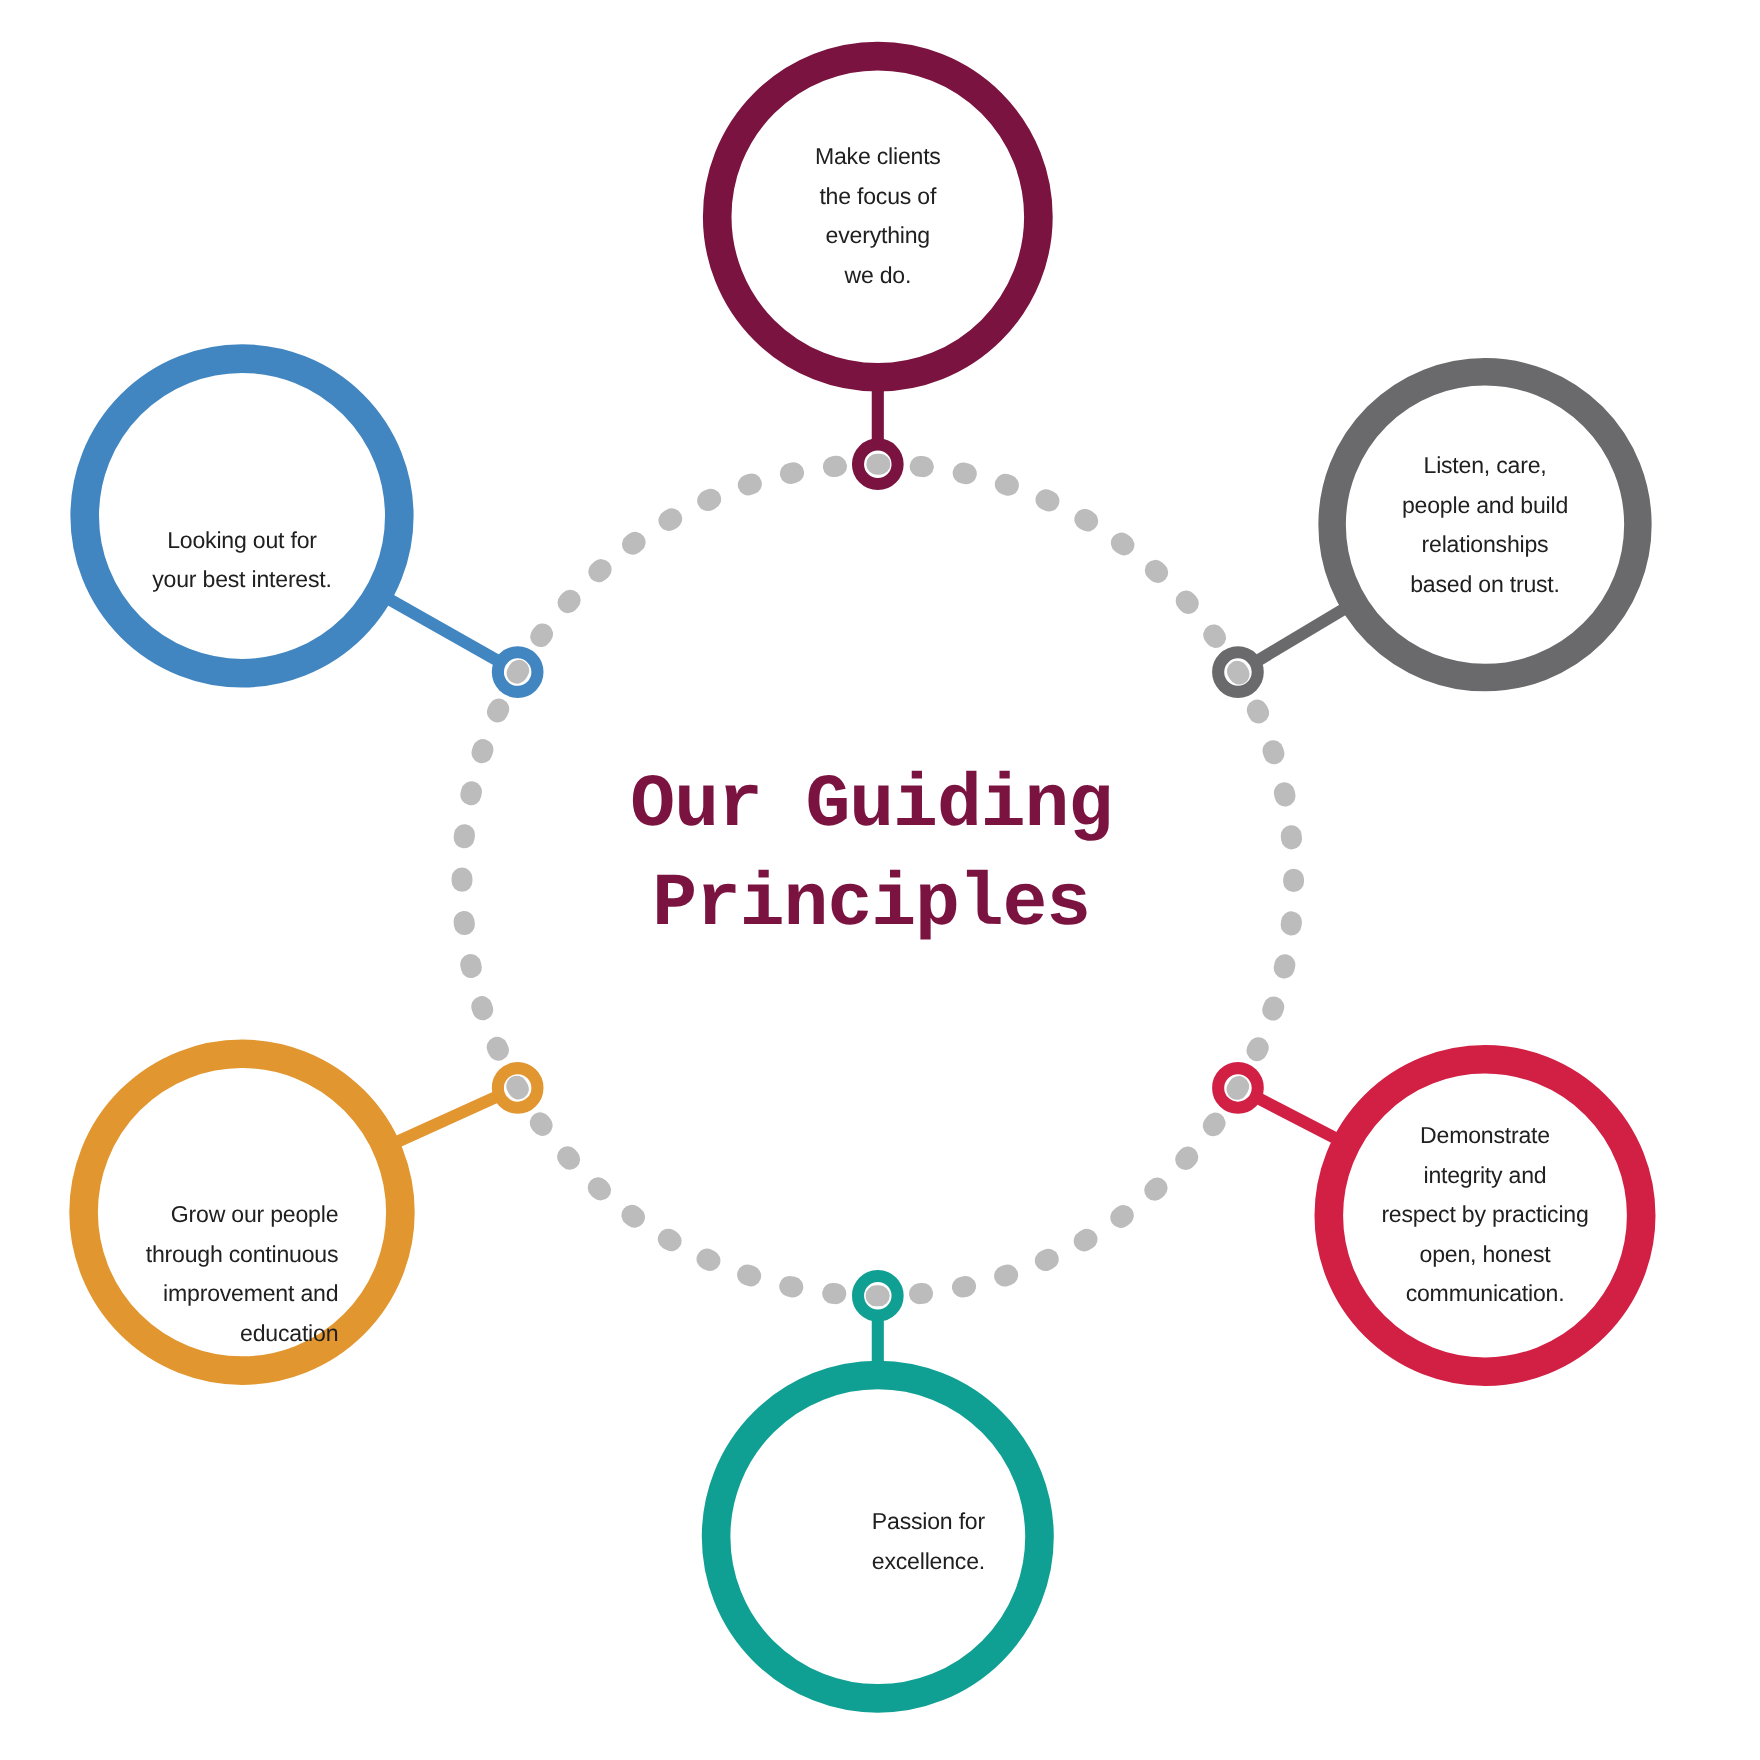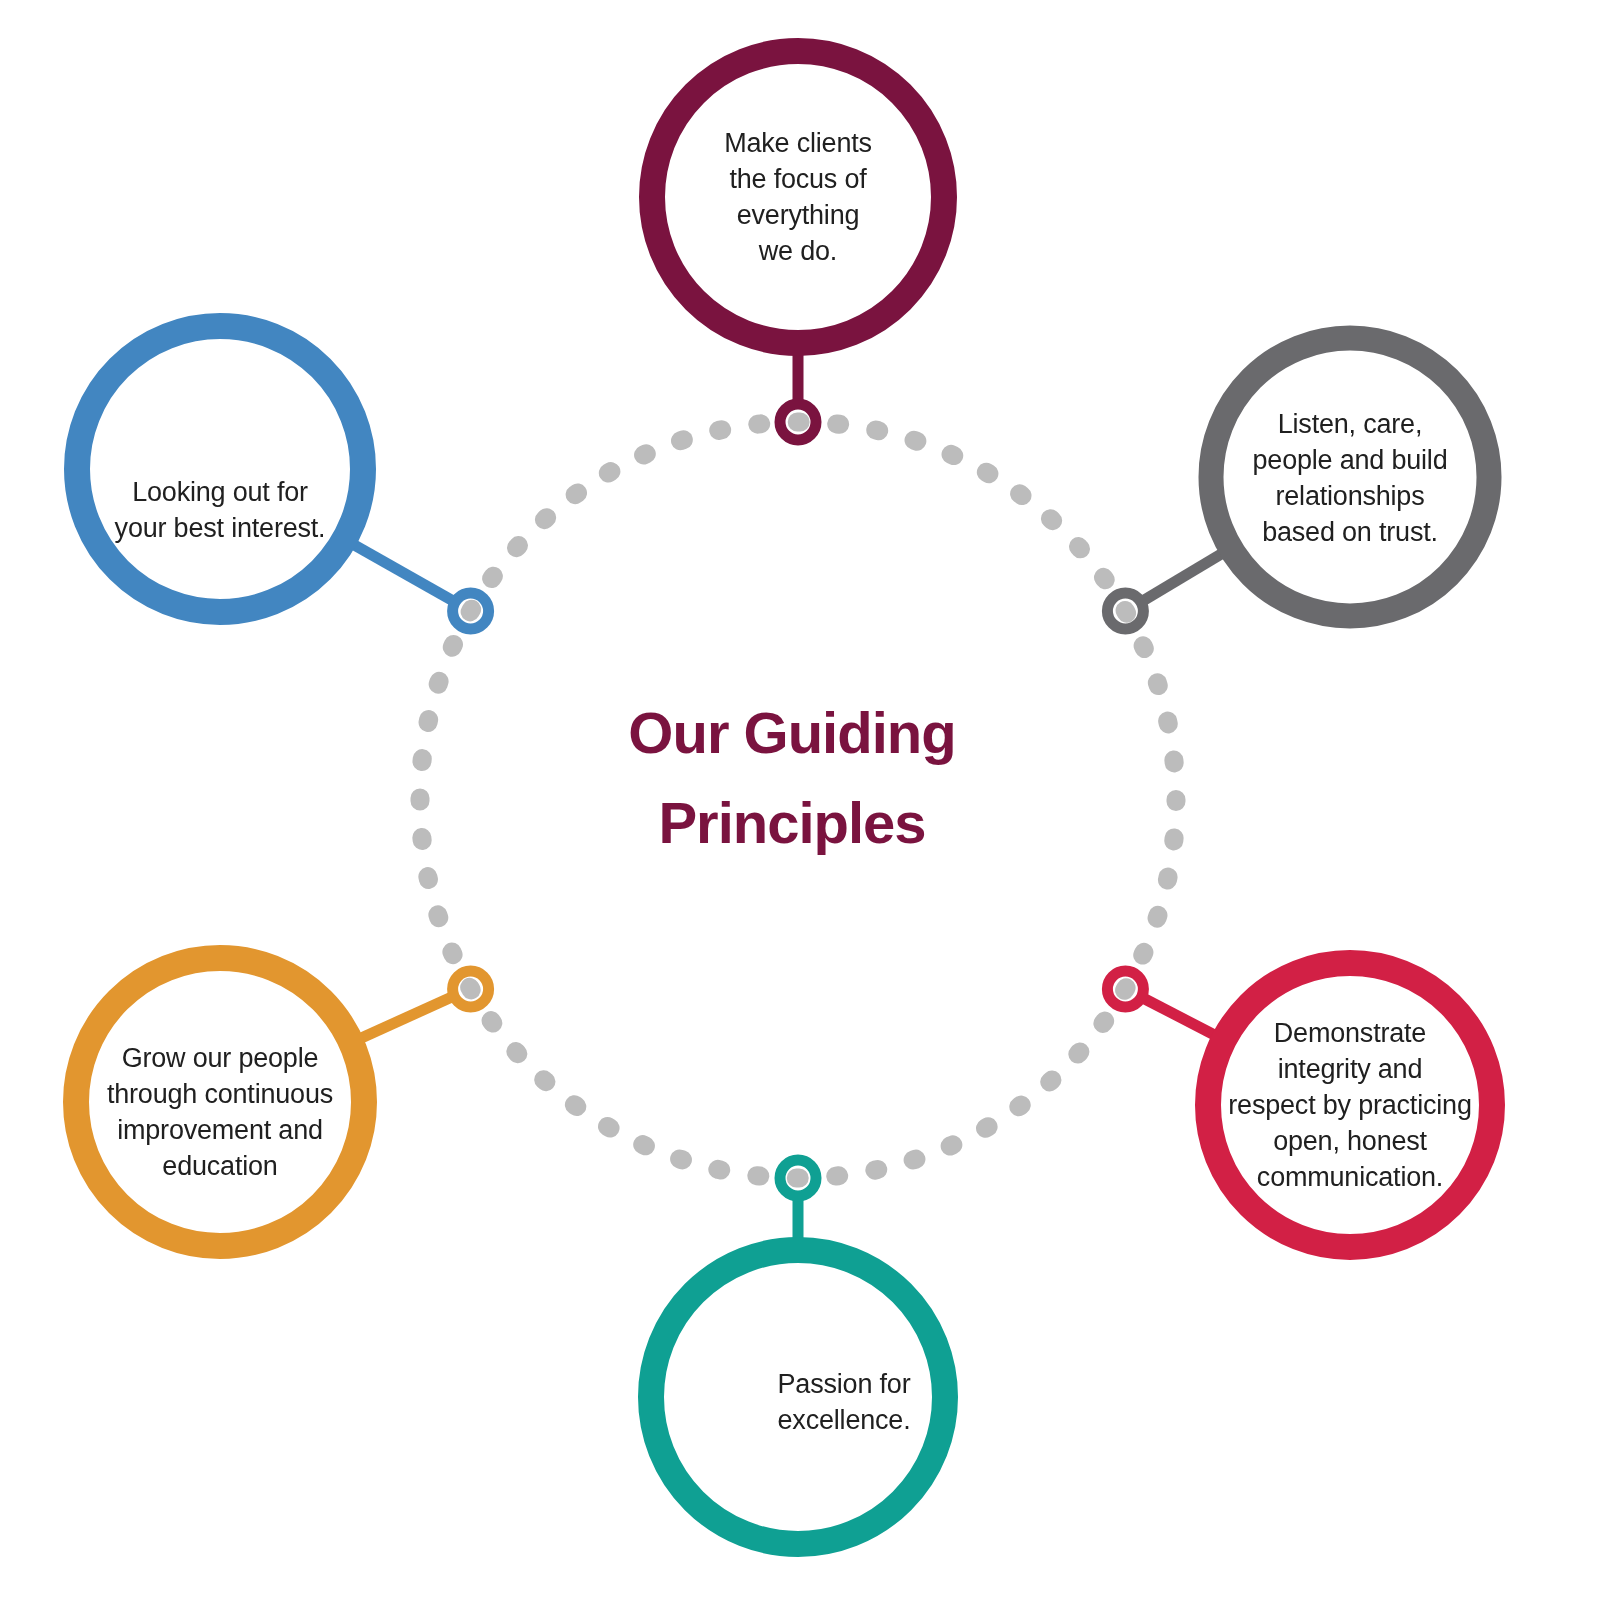--- a/index.html
+++ b/index.html
@@ -4,30 +4,30 @@
 <style>
   html,body{margin:0;padding:0;background:#fff;}
   .stage{
     position:relative;width:1600px;height:1600px;background:#fff;overflow:hidden;
     font-family:"Liberation Sans",sans-serif;
   }
   .stage svg{position:absolute;left:0;top:0;}
   .node-label{
     position:absolute;transform:translate(-50%,-50%);
     text-align:center;white-space:pre-line;
-    font-size:27px;line-height:36px;letter-spacing:-0.2px;
+    font-size:21px;line-height:36px;letter-spacing:-0.2px;
     color:var(--text-color,#202020);
     font-family:"Liberation Sans",sans-serif;
   }
   .diagram-title{
     position:absolute;transform:translate(-50%,-50%);
     text-align:center;white-space:pre-line;
-    font-weight:700;font-size:58px;line-height:90px;letter-spacing:-1px;
+    font-weight:700;font-size:68px;line-height:90px;letter-spacing:-1px;
     color:var(--title-color,#7A133F);
-    font-family:Liberation Sans, sans-serif;
+    font-family:Liberation Mono, monospace;
   }
 </style>
 </head>
 <body>
 
 <div class="stage">
 
   <svg width="1600" height="1600" viewBox="0 0 1600 1600">
 
     <circle cx="798" cy="800" r="378" fill="none" stroke-width="19" stroke-linecap="round" stroke-dasharray="3 36.584" stroke-dashoffset="1.5" stroke="#BCBCBC"></circle>
@@ -84,21 +84,21 @@
 
   <div class="node-label" style="left:1350px;top:1105px;">Demonstrate
 integrity and
 respect by practicing
 open, honest
 communication.</div>
 
   <div class="node-label" style="left:798px;top:1402px;margin-left:46px;">Passion for
 excellence.</div>
 
-  <div class="node-label" style="left:220px;top:1112px;">Grow our people
+  <div class="node-label" style="left:220px;top:1159px;text-align:right;">Grow our people
 through continuous
 improvement and
 education</div>
 
   <div class="node-label" style="left:220px;top:470px;margin-top:40px;">Looking out for
 your best interest.</div>
 
 </div>
 
 </body></html>

